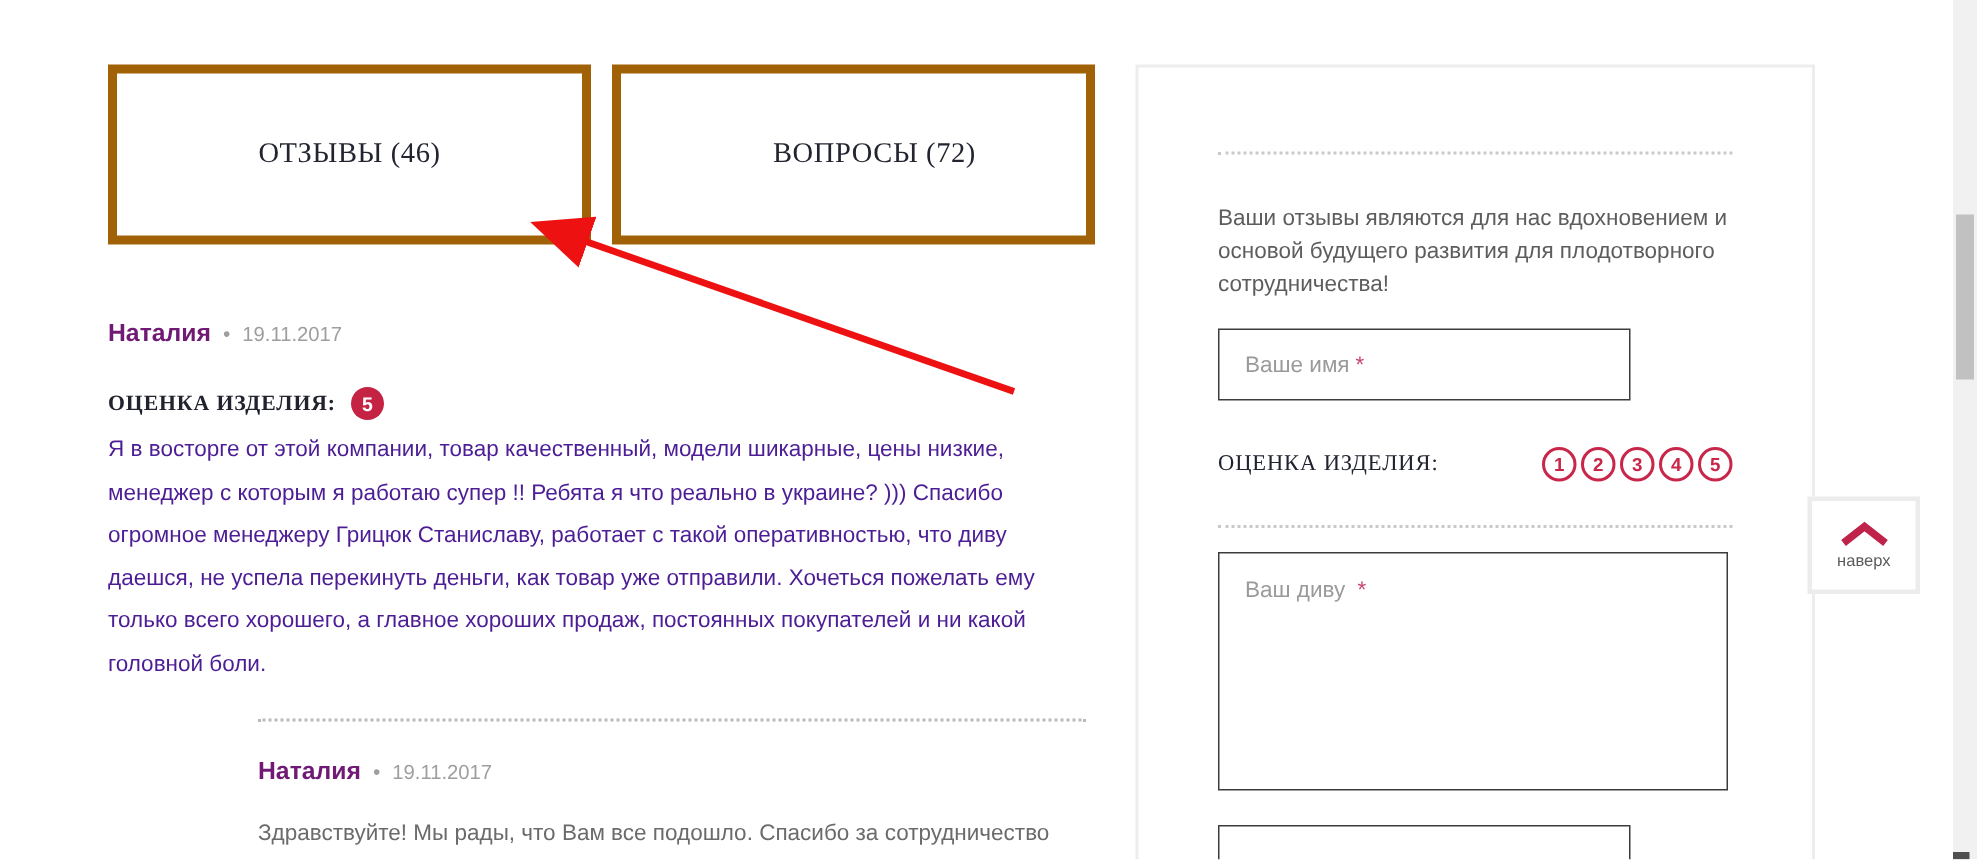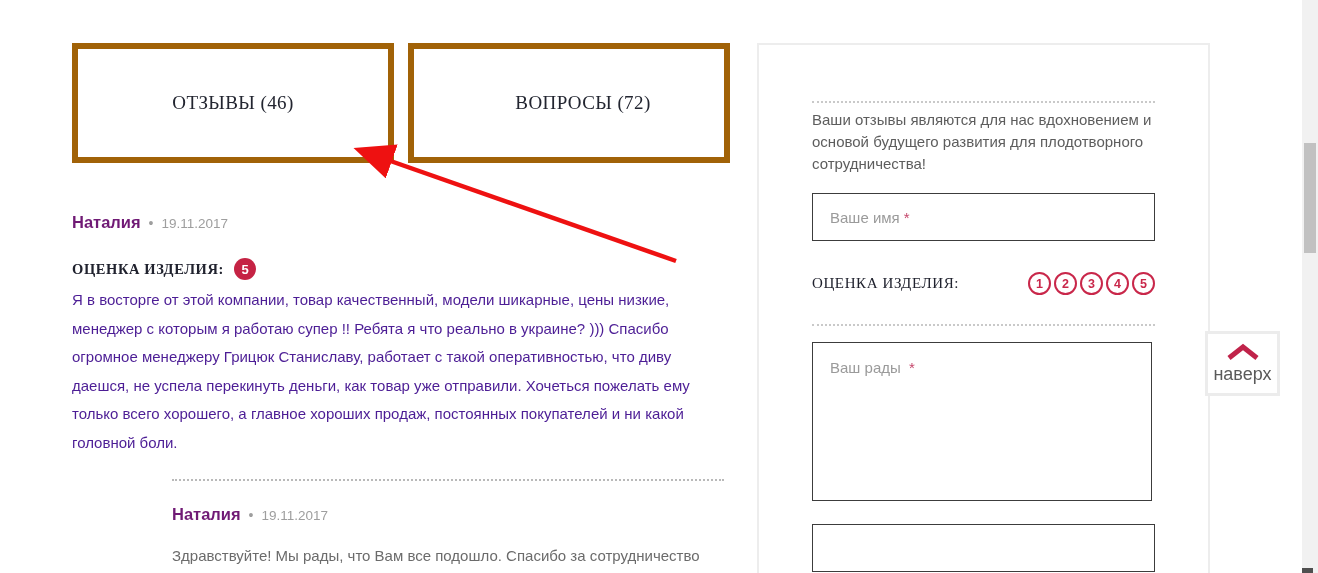--- a/index.html
+++ b/index.html
@@ -68,23 +68,23 @@
     width: 453px; height: 620px;
     border: 2px solid #ededed; background: #fff;
     padding: 35px 53px 0 53px;
   }
   .panel-title {
     font-family: "Liberation Serif", serif;
     font-size: 20px; color: #1d2235; letter-spacing: 1px;
   }
   .dotted { border-top: 2px dotted #c9c9c9; height: 0; width: 100%; }
   .panel .dotted1 { margin-top: 21px; }
-  .panel-intro { margin-top: 6px; font-size: 15px; line-height: 22px; color: #5d5d5d; width: 345px; }
+  .panel-intro { margin-top: 32px; font-size: 15px; line-height: 22px; color: #5d5d5d; width: 345px; }
   .field {
-    margin-top: 18px; width: 343px; height: 48px;
+    margin-top: 18px; width: 275px; height: 48px;
     border: 1px solid #3c3c3c; background: #fff;
     display: flex; align-items: center; padding-left: 17px;
     font-size: 15px; color: #9a9a9a; cursor: text;
   }
   .req { color: #c5476b; margin-left: 4px; }
   .panel-rating-row {
     margin-top: 31px; display: flex; align-items: center; justify-content: space-between;
   }
   .panel-rating-label {
     font-family: "Liberation Serif", serif;
@@ -106,21 +106,21 @@
   .field2 { margin-top: 23px; }
 
   
   .back-top {
     position: absolute; left: 1205px; top: 331px;
     width: 75px; height: 65px;
     background: #fff; border: 3px solid #ececec;
     display: flex; flex-direction: column; align-items: center; justify-content: center;
     gap: 3px; cursor: pointer;
   }
-  .back-top-label { font-size: 18px; color: #5a5a5a; }
+  .back-top-label { font-size: 11px; color: #5a5a5a; }
 
   
   .scrollbar-track {
     position: absolute; right: 0; top: 0; width: 16px; height: 573px;
     background: #f1f1f1;
   }
   .scrollbar-thumb {
     position: absolute; left: 2px; top: 143px; width: 12px; height: 110px;
     background: #c1c1c1;
   }
@@ -182,21 +182,21 @@
           <span class="rate-circle">2</span>
           <span class="rate-circle">3</span>
           <span class="rate-circle">4</span>
           <span class="rate-circle">5</span>
         </span>
     </div>
 
     <div class="dotted dotted2"></div>
 
     <div class="textarea-field">
-      <span>Ваш рады</span>
+      <span>Ваш диву</span>
       <span class="req">*</span>
     </div>
 
     <div class="field field2"></div>
   </div>
 
   <div class="back-top">
     <svg width="38" height="18" viewBox="0 0 38 18">
       <polyline points="5,15 19,4 33,15" fill="none" stroke="#c0234a" stroke-width="5"></polyline>
     </svg>

